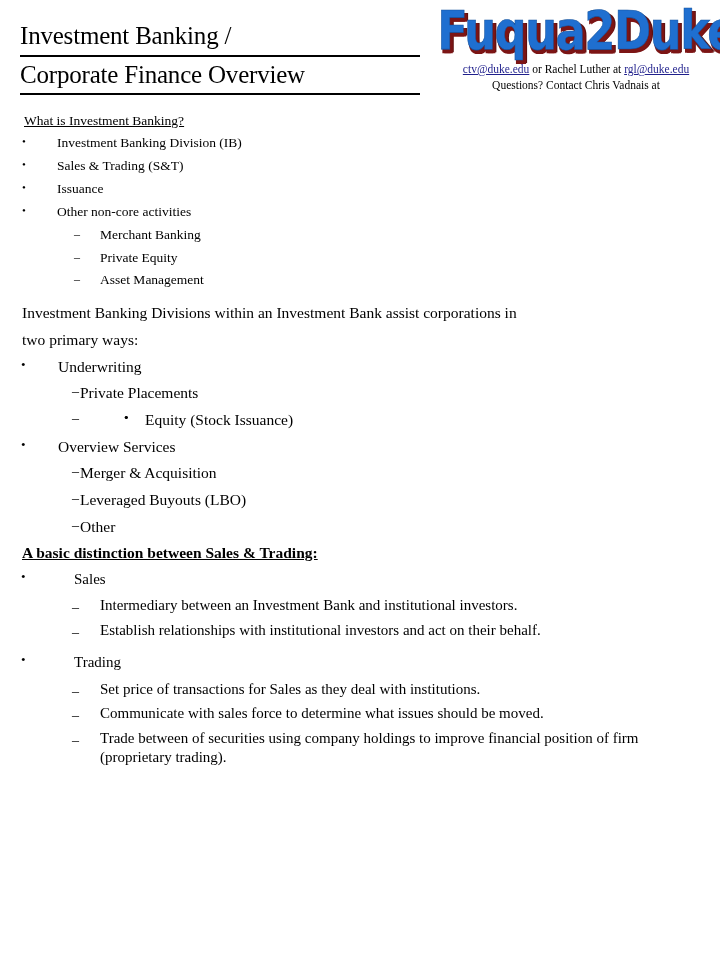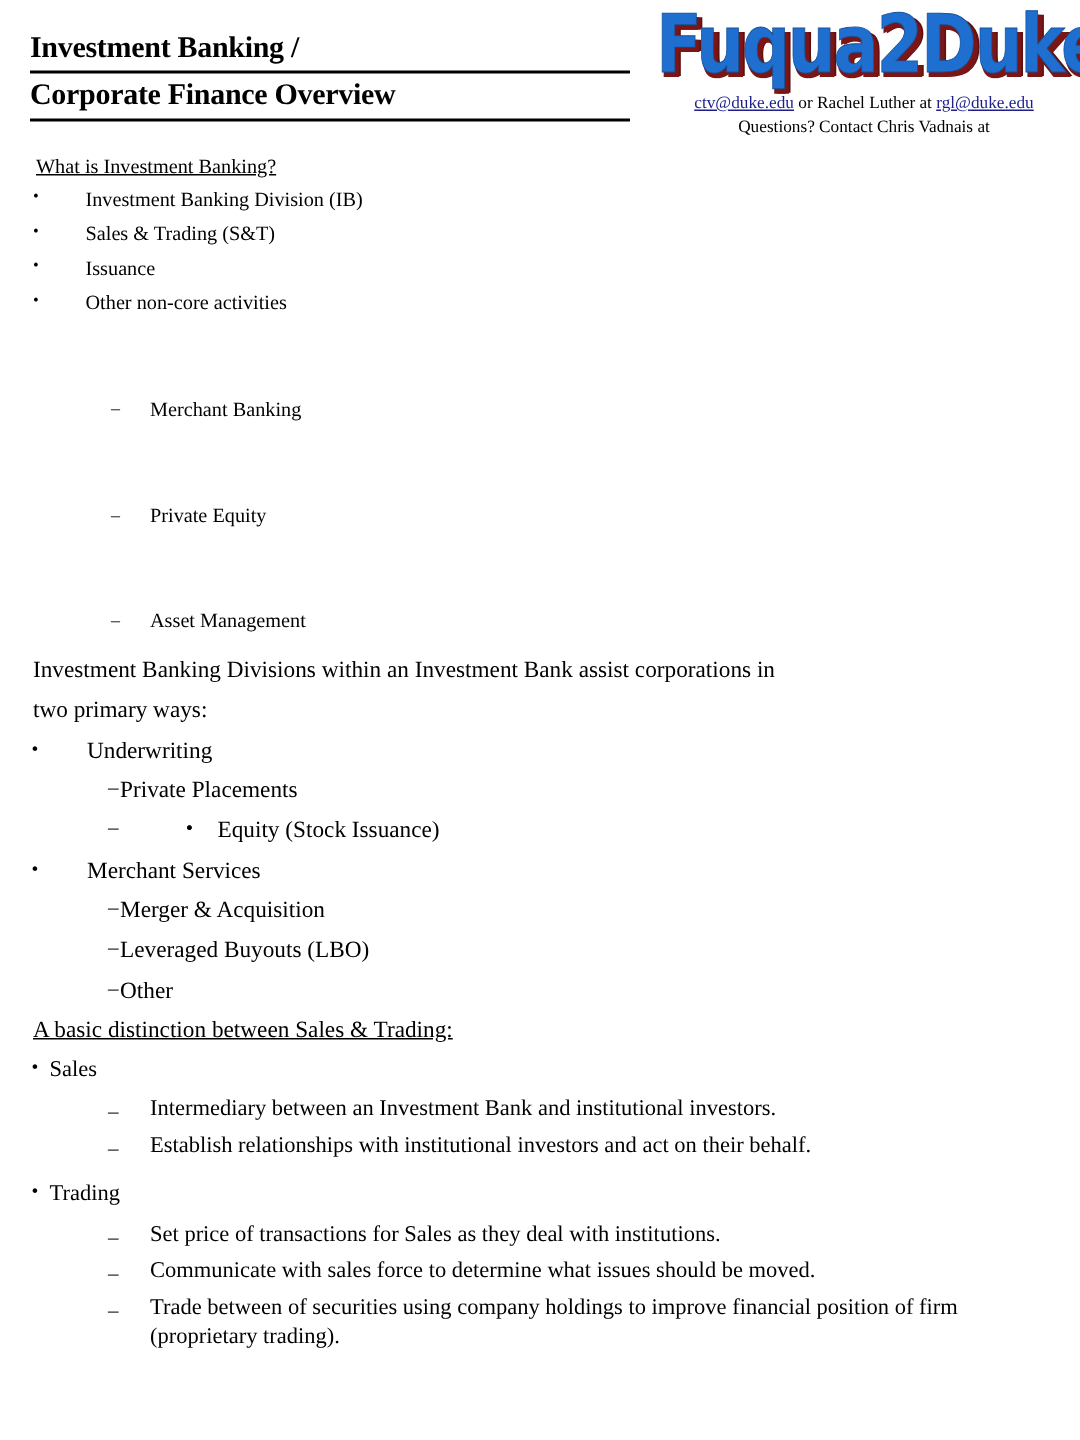--- a/index.html
+++ b/index.html
@@ -20,22 +20,22 @@
   #header {
     position: relative;
     height: 112px;
   }
 
   #doc-title {
     position: absolute;
     left: 20px;
     top: 18px;
     width: 400px;
-    font-size: 20px;
-    font-weight: bold;
+    font-size: 25px;
+    font-weight: normal;
     line-height: 1.42;
     letter-spacing: -0.2px;
   }
   #doc-title .tline {
     display: block;
     border-bottom: 2px solid #000;
     padding-bottom: 1px;
   }
 
   #logo-block {
@@ -74,21 +74,21 @@
   #contact-lines a,
   #contact-lines .maillink {
     color: #1f1f8c;
     text-decoration: underline;
   }
 
   
   #content {
     position: absolute;
     left: 0;
-    top: 100px;
+    top: 110px;
     width: 608px;
   }
 
   .heading-ul {
     margin-left: 24px;
     font-size: 13.5px;
     line-height: 1.62;
     text-decoration: underline;
     white-space: nowrap;
   }
@@ -105,43 +105,44 @@
   }
   .b > .tx {
     display: block;
   }
 
   
   .sm { font-size: 13.5px; line-height: 1.70; }
   .sm.l1 > .mk { left: 22px; font-size: 11px; }
   .sm.l1 > .tx { margin-left: 57px; }
   .sm.l2 > .mk { left: 74px; font-size: 12px; }
-  .sm.l2 > .tx { margin-left: 100px; margin-top: 48px; }
+  .sm.l2 > .tx { margin-left: 100px; }
 
   
   .lg { font-size: 15.5px; line-height: 1.72; }
   .lg.para { margin-left: 22px; width: 630px; }
   .lg.l1 > .mk { left: 21px; font-size: 13px; }
   .lg.l1 > .tx { margin-left: 58px; }
   .lg.l2 > .mk { left: 72px; font-size: 14px; }
   .lg.l2 > .tx { margin-left: 80px; }
   .lg.l3 > .mk { left: 124px; font-size: 13px; }
   .lg.l3 > .tx { margin-left: 145px; }
 
   .lg.heading-ul2 {
     margin-left: 22px;
     text-decoration: underline;
     line-height: 1.68;
     white-space: nowrap;
+    font-weight: bold;
   }
 
   
   .bt { font-size: 15px; line-height: 1.74; }
   .bt.l1 > .mk { left: 21px; font-size: 13px; }
-  .bt.l1 > .tx { margin-left: 33px; }
+  .bt.l1 > .tx { margin-left: 74px; }
   .bt.l2 > .mk { left: 72px; font-size: 14px; }
   .bt.l2 > .tx { margin-left: 100px; width: 570px; line-height: 1.30; }
   .bt.l2.tight { margin-bottom: 5px; }
 
   .sp4 { height: 4px; }
   .sp8 { height: 8px; }
 </style>
 </head>
 <body>
 
@@ -217,21 +218,21 @@
   <div class="b lg l3">
     <span class="mk">•</span>
   </div>
   <div class="b lg l3">
     <span class="mk">•</span>
     <span class="tx">Equity (Stock Issuance)</span>
   </div>
 
   <div class="b lg l1">
     <span class="mk">•</span>
-    <span class="tx">Merchant Services</span>
+    <span class="tx">Overview Services</span>
   </div>
   <div class="b lg l2">
     <span class="mk">–</span>
     <span class="tx">Merger &amp; Acquisition</span>
   </div>
   <div class="b lg l2">
     <span class="mk">–</span>
     <span class="tx">Leveraged Buyouts (LBO)</span>
   </div>
   <div class="b lg l2">

